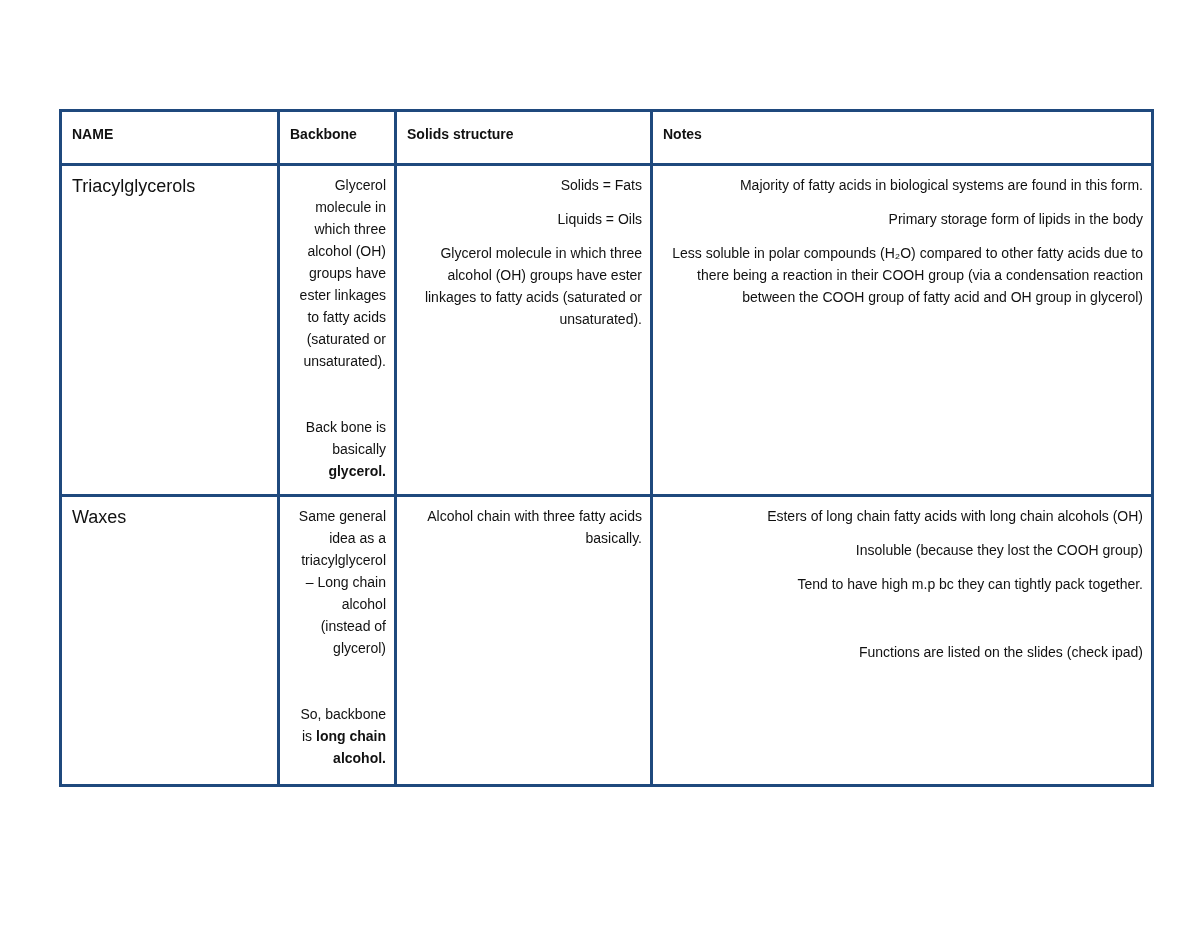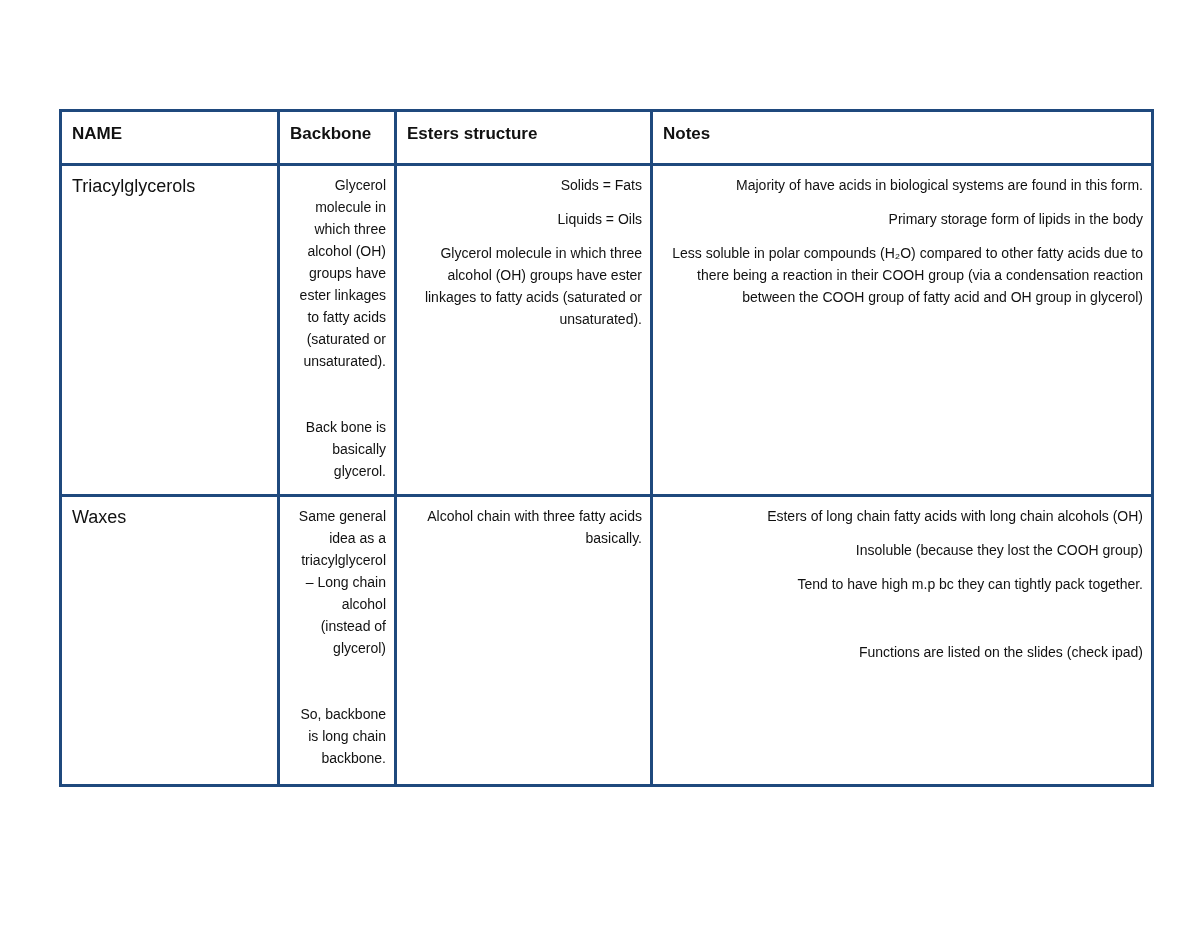--- a/index.html
+++ b/index.html
@@ -33,87 +33,87 @@
       border: 3px solid #1f497d;
       vertical-align: top;
       text-align: left;
       padding: 8px 8px 6px 10px;
       font-size: 14px;
       line-height: 22px;
       font-weight: normal;
     }
     table.lipids th {
       font-weight: bold;
-      font-size: 17px;
+      font-size: 14px;
       height: 34px;
       padding-top: 11px;
     }
     col.c1 { width: 218px; }
     col.c2 { width: 117px; }
     col.c3 { width: 256px; }
     col.c4 { width: 501px; }
     .name-cell {
       font-size: 18px !important;
       line-height: 24px !important;
     }
     .row1 td { height: 314px; margin-top: 20px; }
     .row2 td { height: 273px; }
     p {
       margin: 0 0 12px 0;
       text-align: right;
     }
     p.tight { margin: 0; }
     .gap { height: 44px; }
     .gap2 { height: 44px; }
-    b { font-weight: normal; }
+    b { font-weight: bold; }
   </style>
 </head>
 <body>
 
 <div class="page">
   <table class="lipids">
     <colgroup>
       <col class="c1">
         <col class="c2">
         <col class="c3">
         <col class="c4">
     </colgroup>
     <tbody>
         <tr>
       <th>NAME</th>
       <th>Backbone</th>
-      <th>Esters structure</th>
+      <th>Solids structure</th>
       <th>Notes</th>
     </tr>
 
     <tr class="row1">
       <td class="name-cell">Triacylglycerols</td>
       <td>
         <p class="tight">Glycerol molecule in which three alcohol (OH) groups have ester linkages to fatty acids (saturated or unsaturated).</p>
         <div class="gap"></div>
         <p class="tight"><span>Back bone is basically </span><b>glycerol.</b></p>
       </td>
       <td>
         <p>Solids = Fats</p>
         <p>Liquids = Oils</p>
         <p>Glycerol molecule in which three alcohol (OH) groups have ester linkages to fatty acids (saturated or unsaturated).</p>
       </td>
       <td>
-        <p>Majority of have acids in biological systems are found in this form.</p>
+        <p>Majority of fatty acids in biological systems are found in this form.</p>
         <p>Primary storage form of lipids in the body</p>
         <p>Less soluble in polar compounds (H₂O) compared to other fatty acids due to there being a reaction in their COOH group (via a condensation reaction between the COOH group of fatty acid and OH group in glycerol)</p>
       </td>
     </tr>
 
     <tr class="row2">
       <td class="name-cell">Waxes</td>
       <td>
         <p class="tight">Same general idea as a triacylglycerol – Long chain alcohol (instead of glycerol)</p>
         <div class="gap2"></div>
-        <p class="tight"><span>So, backbone is </span><b>long chain backbone.</b></p>
+        <p class="tight"><span>So, backbone is </span><b>long chain alcohol.</b></p>
       </td>
       <td>
         <p>Alcohol chain with three fatty acids basically.</p>
       </td>
       <td>
         <p>Esters of long chain fatty acids with long chain alcohols (OH)</p>
         <p>Insoluble (because they lost the COOH group)</p>
         <p>Tend to have high m.p bc they can tightly pack together.</p>
         <div style="height:34px"></div>
         <p>Functions are listed on the slides (check ipad)</p>

